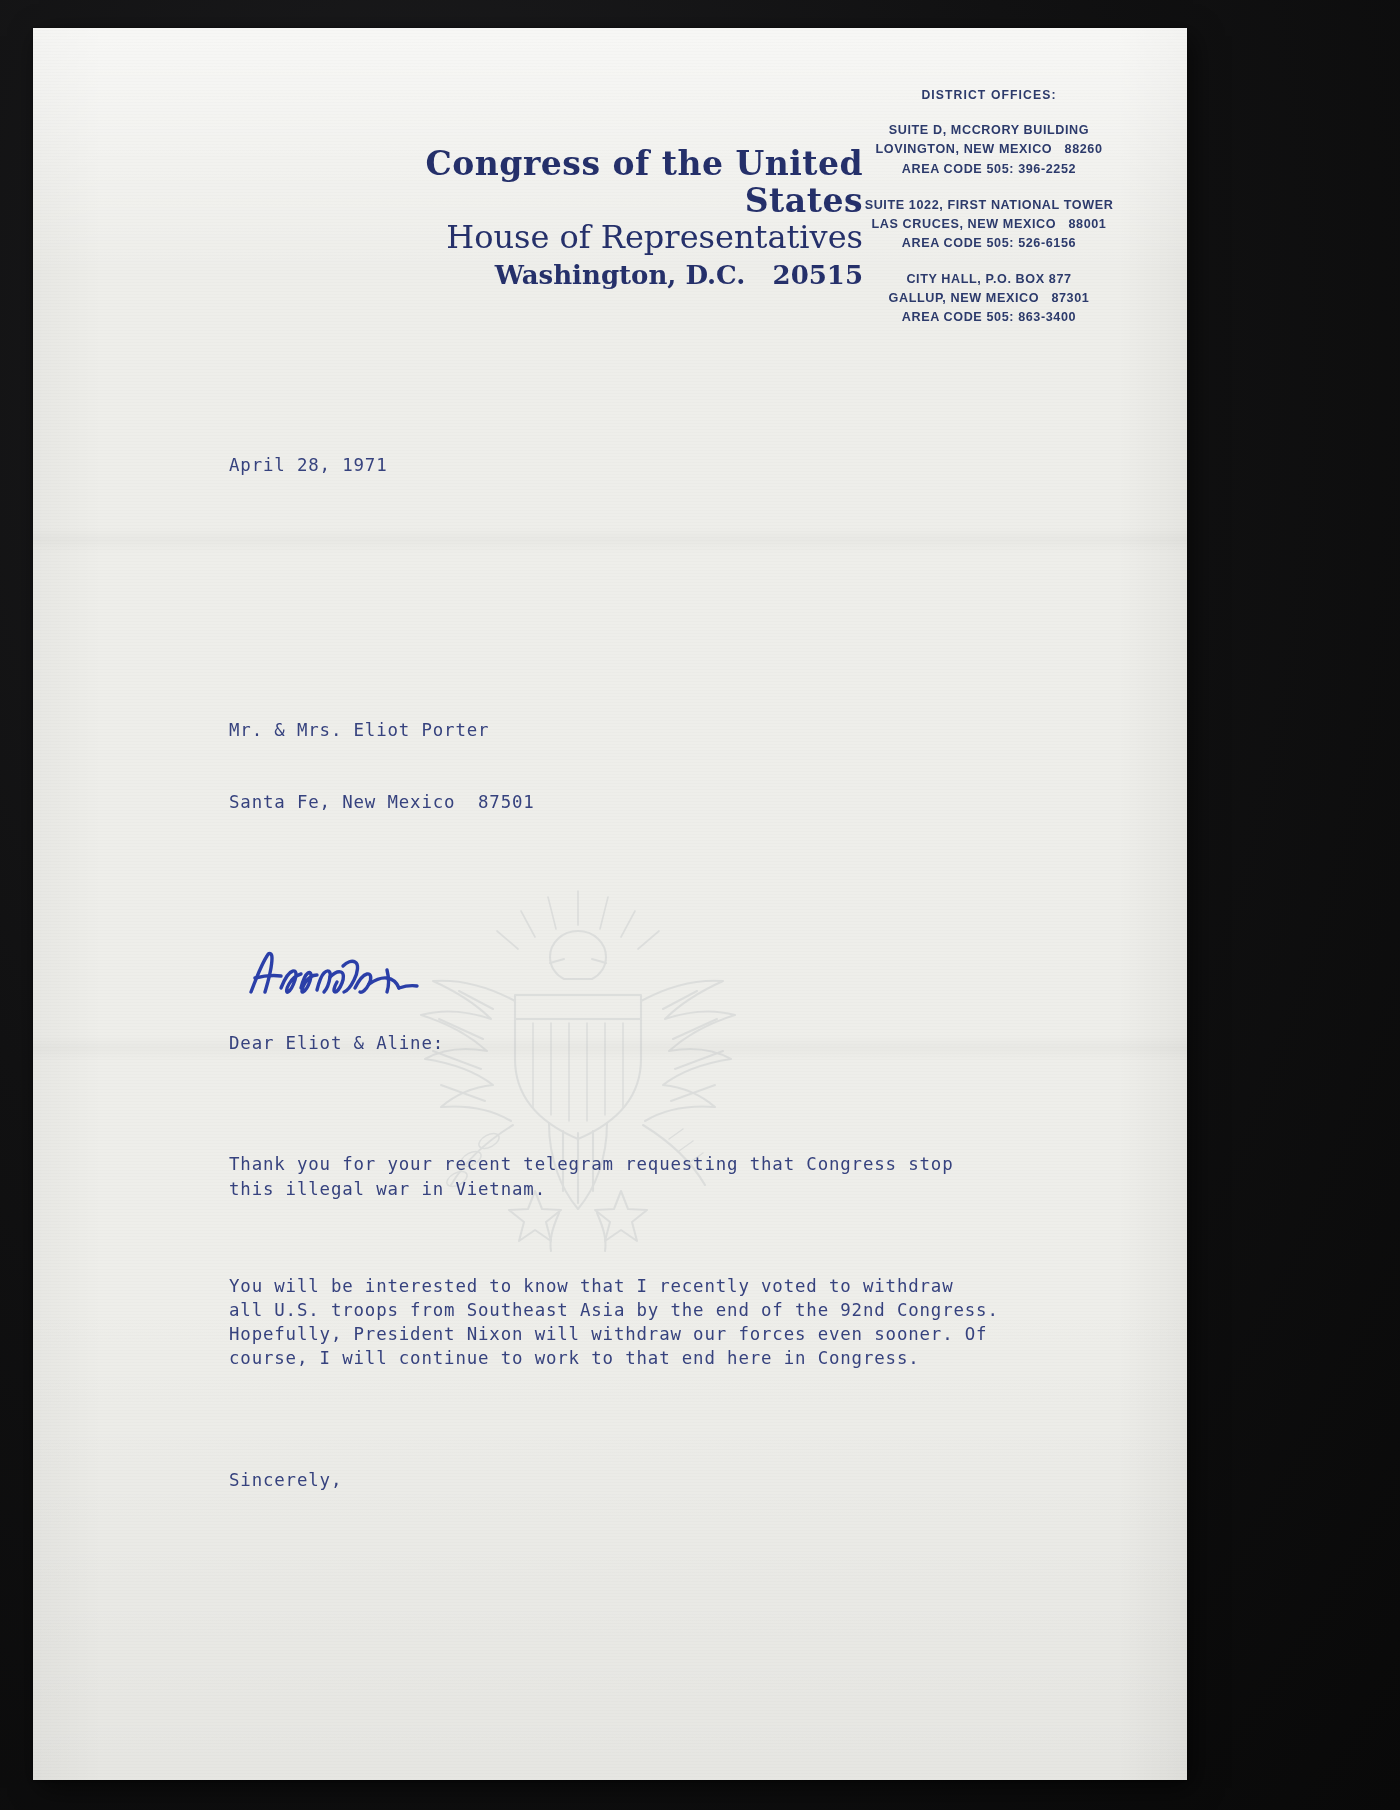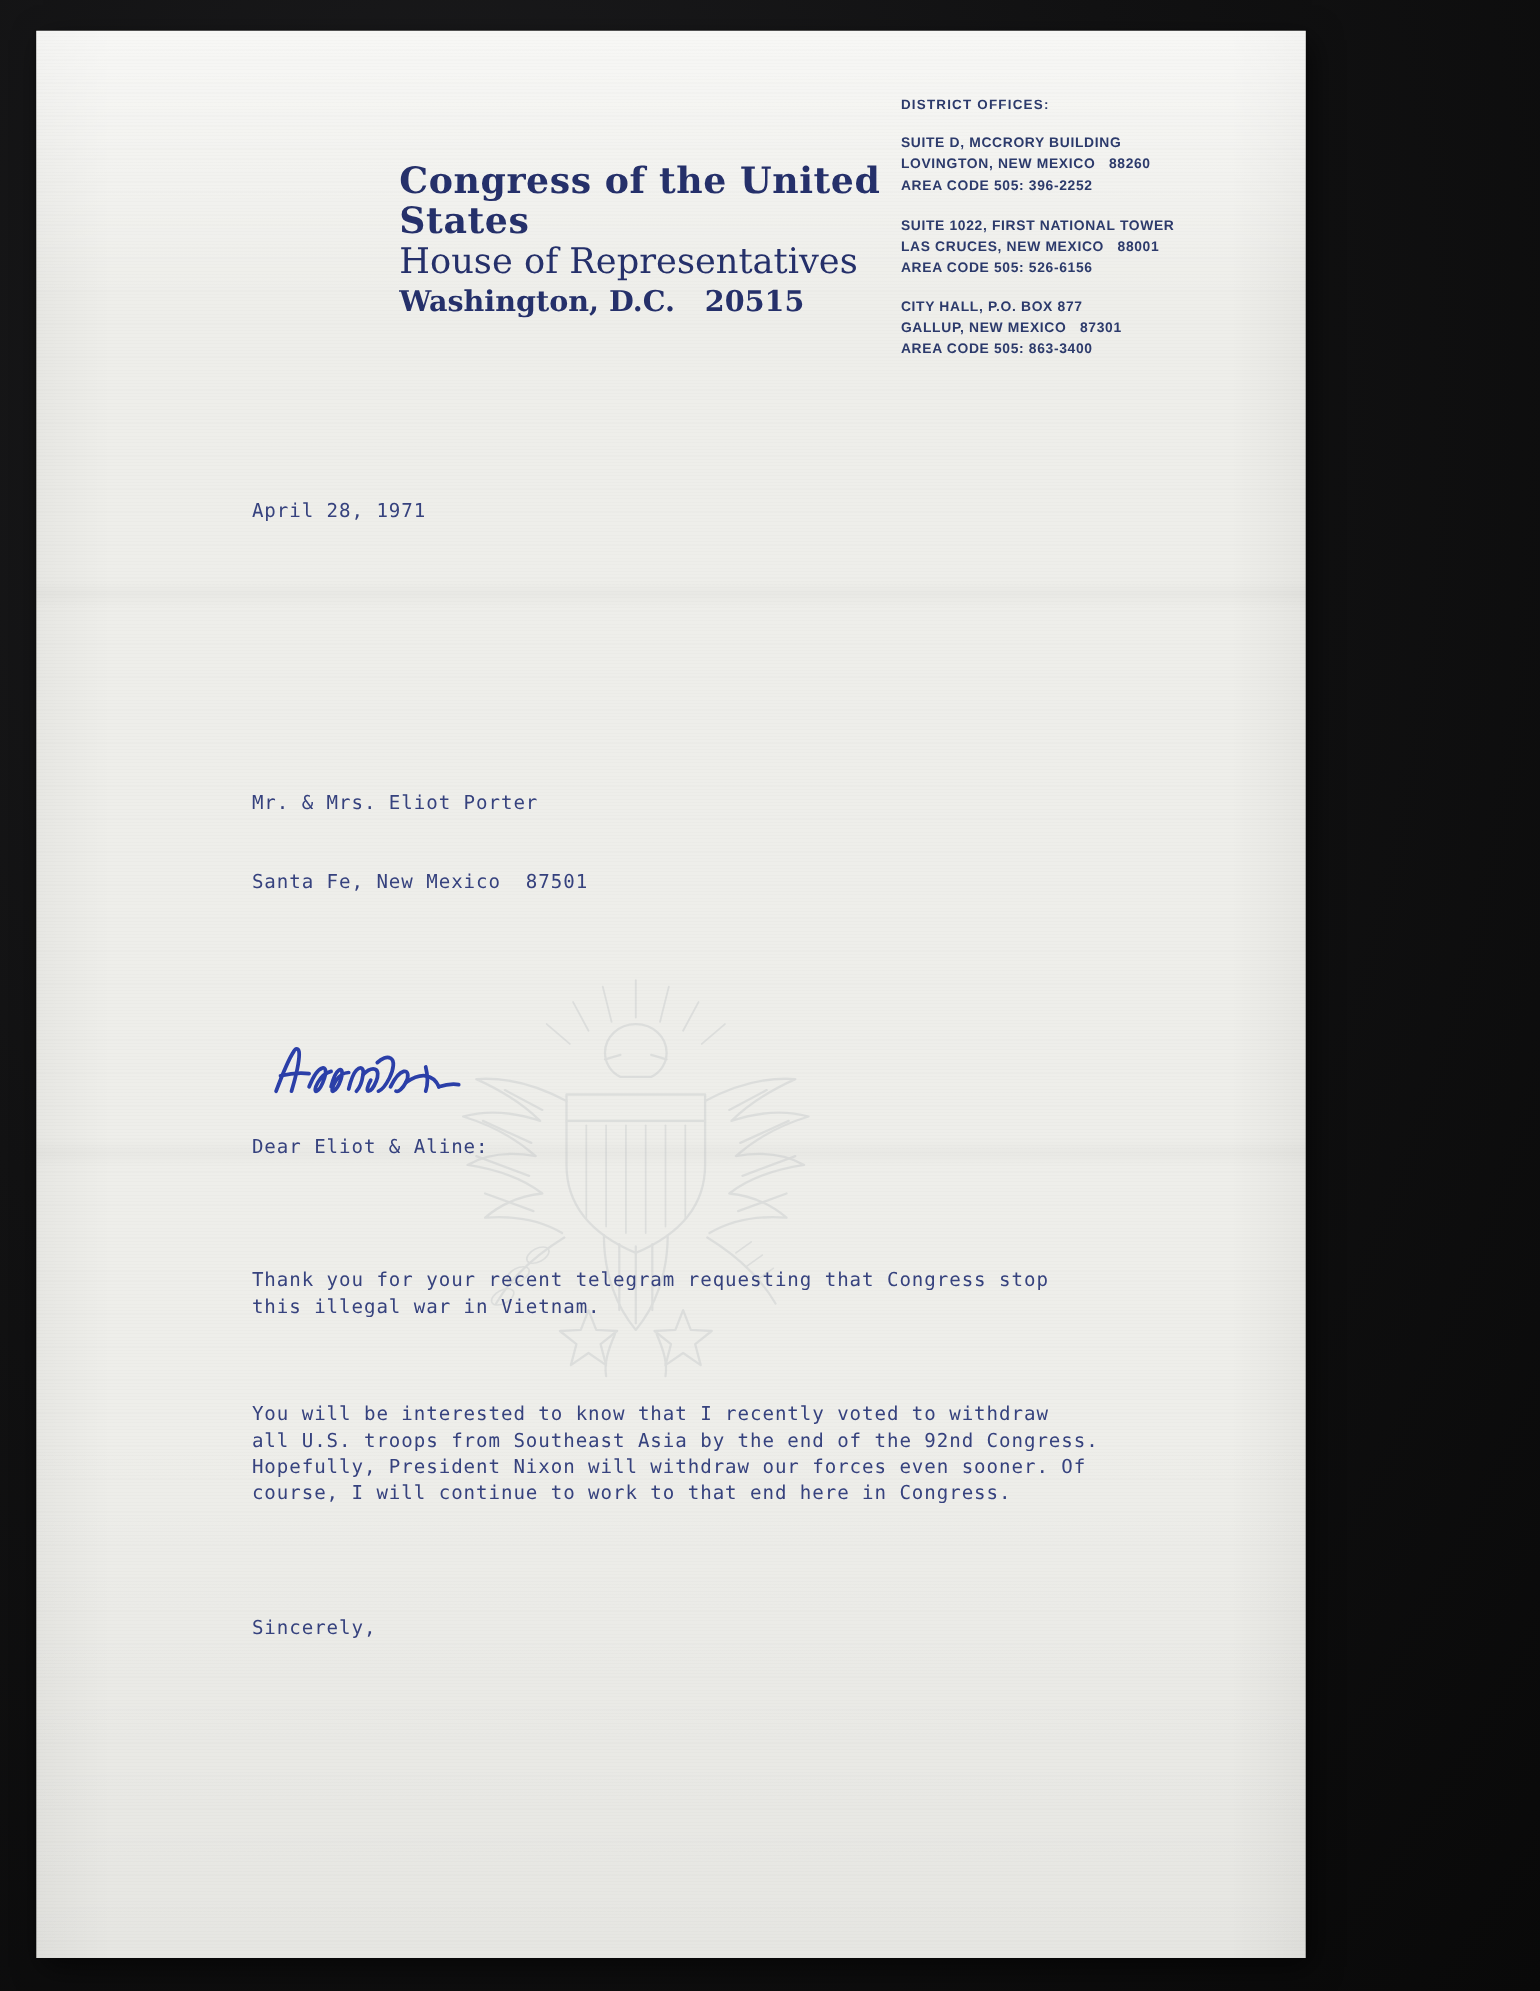--- a/index.html
+++ b/index.html
@@ -64,22 +64,22 @@
 
   
   #letterhead {
     position: absolute;
     left: 0; top: 0; right: 0;
     height: 255px;
   }
   .lh-col { position: absolute; color: #2c3a6b; }
 
   .lh-left { left: 40px; top: 57px; width: 300px; text-align: center; }
-  .lh-right { right: 28px; top: 58px; width: 340px; text-align: left; }
-  .lh-center { left: 330px; top: 118px; width: 500px; text-align: left; }
+  .lh-right { right: 28px; top: 58px; width: 340px; text-align: center; }
+  .lh-center { left: 330px; top: 118px; width: 500px; text-align: right; }
 
   .lh-name {
     font-size: 18.5px;
     font-weight: bold;
     letter-spacing: 1.6px;
     margin-bottom: 5px;
   }
   .lh-sub {
     font-size: 13.2px;
     font-weight: bold;

